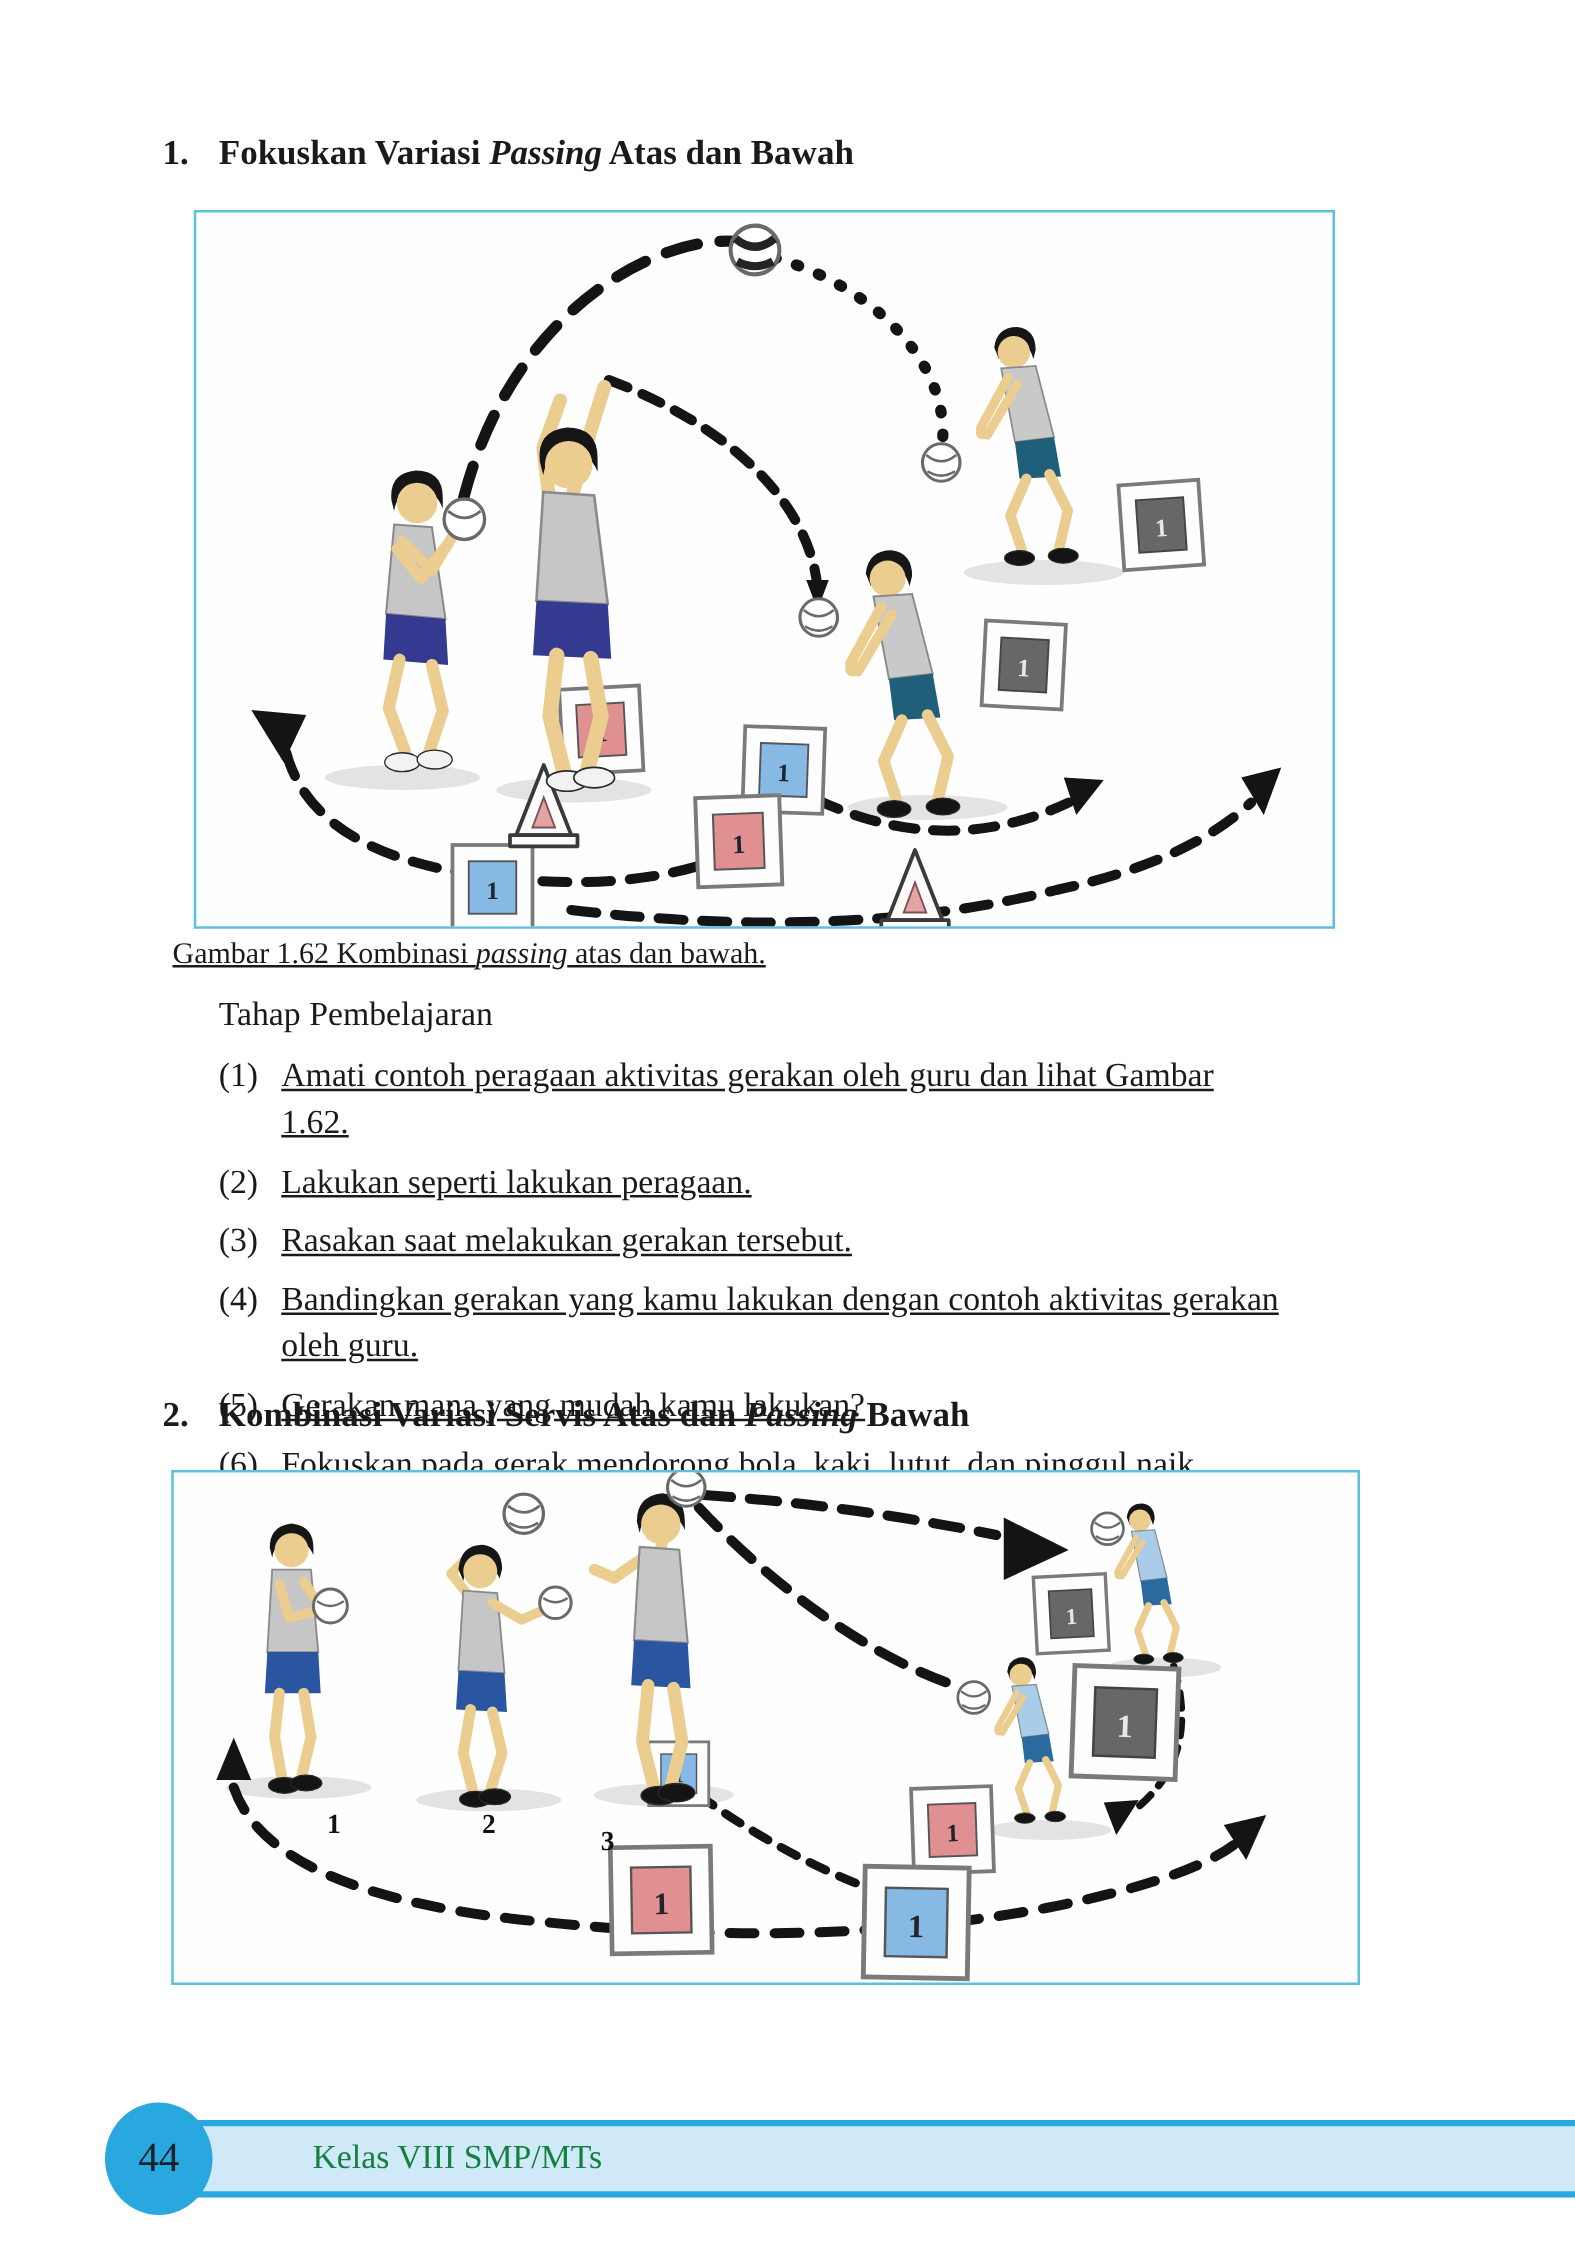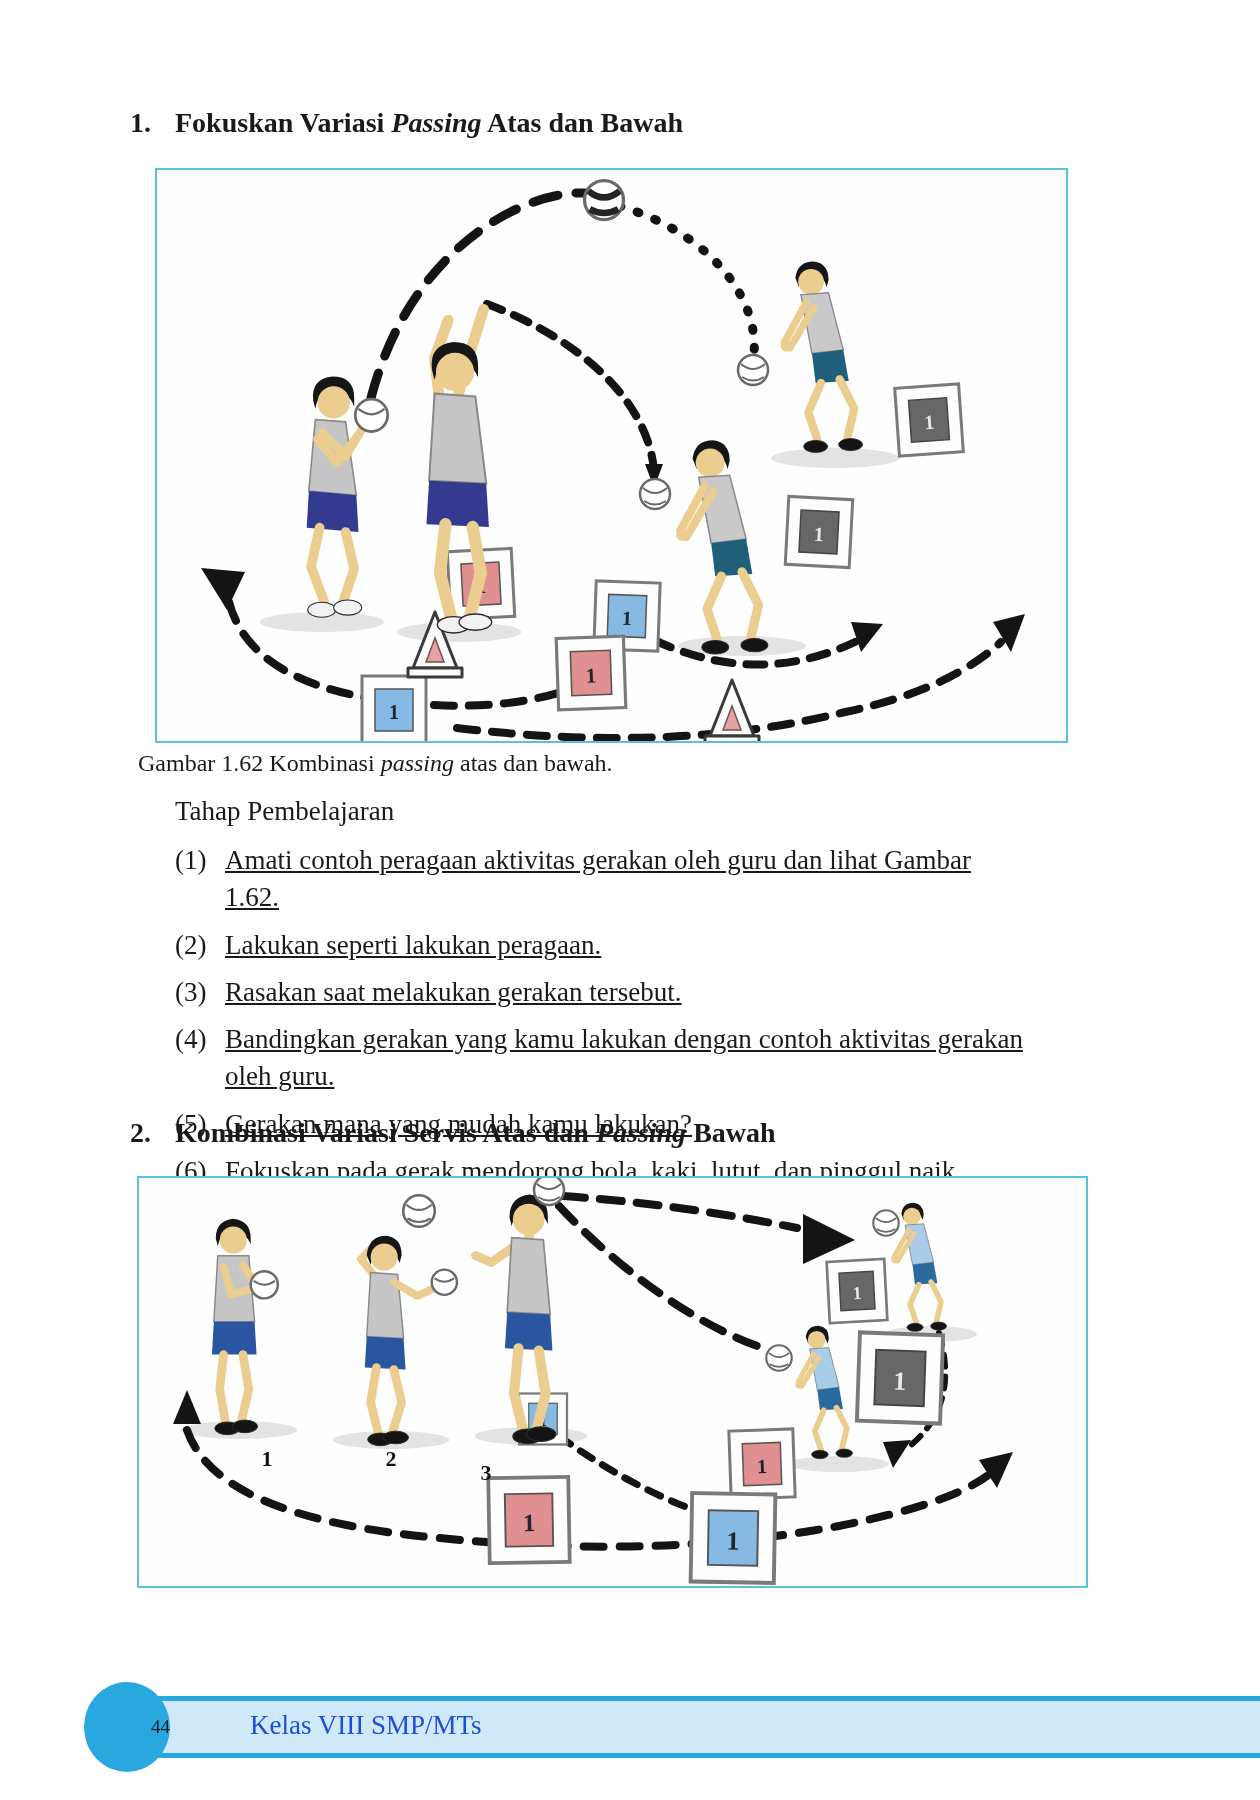--- a/index.html
+++ b/index.html
@@ -5,34 +5,34 @@
   html,body{margin:0;padding:0;background:#ffffff;}
   .page{position:relative;width:1260px;height:1800px;background:#ffffff;overflow:hidden;
         font-family:"Liberation Serif",serif;color:#1a1a1a;}
   .abs{position:absolute;}
 
   .heading{display:flex;font-weight:bold;font-size:28px;line-height:1.2;}
   .heading .hnum{width:45px;flex:none;}
 
   .figure-box{border:2px solid #5cc0e0;background:#fefefe;}
 
-  .caption{font-size:24px;}
+  .caption{font-size:24px;text-decoration:underline;}
   .subhead{font-size:27px;text-align:center;}
 
   .steps{width:848px;font-size:27px;line-height:1.38;}
   .step{display:flex;margin-bottom:10px;}
   .step-num{width:50px;flex:none;}
   .step-text{flex:1;text-decoration:underline;}
   .step.justify .step-text{text-align:justify;}
 
   
   .footer-bar{background:#cfe9f8;border-top:5px solid #29a8e0;border-bottom:5px solid #29a8e0;}
-  .footer-circle{background:#29a8e0;border-radius:50%;display:flex;align-items:center;justify-content:flex-end;
-                 font-size:19px;color:#15202b;}
-  .footer-label{font-size:27px;color:#1d4ed8;}
+  .footer-circle{background:#29a8e0;border-radius:50%;display:flex;align-items:center;justify-content:center;
+                 font-size:33px;color:#15202b;}
+  .footer-label{font-size:27px;color:#15803d;}
 
   
   svg{display:block;font-family:"Liberation Serif",serif;}
   .limb{stroke:#eccd90;stroke-width:9;fill:none;stroke-linecap:round;stroke-linejoin:round;}
   .arm{stroke:#eccd90;stroke-width:8;fill:none;stroke-linecap:round;stroke-linejoin:round;}
   .skin{fill:#eccd90;}
   .hair{fill:#161616;}
   .shirt{fill:var(--shirt,#c6c6c6);stroke:#8a8a8a;stroke-width:1.5;}
   .shorts{fill:var(--shorts,#333a90);}
   .shoe{fill:var(--shoe,#141414);stroke:#2a2a2a;stroke-width:1;}

